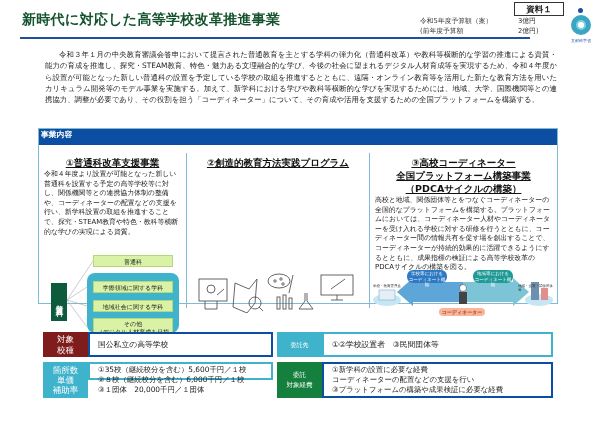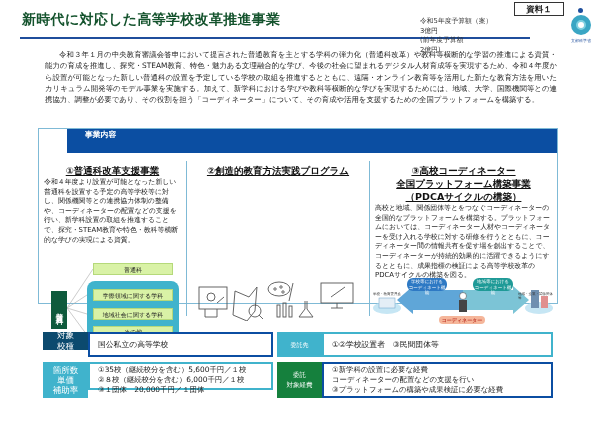--- a/index.html
+++ b/index.html
@@ -4,32 +4,32 @@
 <style>
   * { box-sizing: border-box; margin: 0; padding: 0; }
   html, body { width: 600px; height: 422px; background: #ffffff; overflow: hidden; }
   body { font-family: "DejaVu Sans", "Liberation Sans", sans-serif; color: #222; position: relative; }
 
   .title { position: absolute; left: 22px; top: 11px; font-size: 14px; font-weight: bold; color: #14532d; letter-spacing: 0.3px; white-space: nowrap; }
   .title-rule { position: absolute; left: 20px; top: 37px; width: 510px; height: 2px; background: #1f4e9c; }
 
   .doc-label { position: absolute; left: 514px; top: 2px; width: 50px; height: 14px; border: 1px solid #333; font-size: 8.5px; font-weight: bold; text-align: center; line-height: 12px; background: #fff; }
   .budget { position: absolute; left: 420px; top: 17px; font-size: 6.8px; color: #333; line-height: 9.5px; }
-  .budget .row { display: flex; flex-direction: column; }
+  .budget .row { display: flex; }
   .budget .lbl { width: 98px; }
   .logo { position: absolute; left: 566px; top: 8px; width: 30px; height: 40px; }
   .logo-dot { position: absolute; left: 12px; top: 0; width: 5px; height: 5px; border-radius: 50%; background: #1f4e9c; }
   .logo-circle { position: absolute; left: 5px; top: 7px; width: 20px; height: 20px; border-radius: 50%; background: #3aa6c4; }
   .logo-inner { position: absolute; left: 5px; top: 5px; width: 10px; height: 10px; border-radius: 50%; background: #fff; border: 2px solid #7fd0e0; }
   .logo-text { position: absolute; left: 0; top: 30px; width: 30px; font-size: 4px; text-align: center; color: #1f4e9c; }
 
   .intro { position: absolute; left: 45px; top: 49px; width: 512px; font-size: 7.4px; line-height: 11.3px; color: #222; text-align: justify; }
 
   .section { position: absolute; left: 38px; top: 128px; width: 520px; height: 176px; border: 1px solid #7fbad6; }
-  .section-head { height: 24px; background: #0b4ea2; color: #fff; font-size: 7.8px; font-weight: bold; line-height: 12px; padding-left: 18px; margin-left: 28px; }
+  .section-head { height: 16px; background: #0b4ea2; color: #fff; font-size: 7.8px; font-weight: bold; line-height: 12px; padding-left: 2px; }
   .cols { display: flex; height: 163px; }
   .col { border-right: 1px solid #7fbad6; padding: 4px 5px; position: relative; margin-top: 8px; }
   .col:last-child { border-right: none; }
   .col1 { width: 148px; }
   .col2 { width: 183px; }
   .col3 { width: 187px; }
   .col-title { font-size: 9.5px; font-weight: bold; text-decoration: underline; text-align: center; color: #111; line-height: 12px; margin-bottom: 1px; }
   .col-body { font-size: 6.9px; line-height: 9.6px; color: #222; }
 
   .tree { position: absolute; left: 12px; top: 102px; width: 130px; height: 72px; }
@@ -48,24 +48,24 @@
   .pill { position: absolute; font-size: 4.5px; color: #fff; text-align: center; border-radius: 6px; line-height: 5.5px; padding-top: 1px; }
   .pill-a { left: 34px; top: 0; width: 40px; height: 13px; background: #2e79c4; }
   .pill-b { left: 100px; top: 0; width: 40px; height: 13px; background: #1f9a97; }
   .coord-label { position: absolute; left: 66px; top: 38px; width: 46px; height: 8px; border-radius: 4px; background: #f5b69a; font-size: 5px; color: #c0392b; text-align: center; line-height: 8px; font-weight: bold; }
   .loc-l { position: absolute; left: 0; top: 14px; font-size: 3.5px; color: #333; }
   .loc-r { position: absolute; left: 145px; top: 14px; font-size: 3.5px; color: #333; }
   .info-label { position: absolute; color: #fff; font-size: 8.5px; text-align: center; display: flex; align-items: center; justify-content: center; line-height: 11px; }
   .info-value { position: absolute; background: #fff; font-size: 7.8px; color: #222; padding-left: 8px; display: flex; align-items: center; }
   .info-value.multi { display: block; font-size: 7.4px; line-height: 10.2px; padding-top: 1px; }
 
-  .l-target { left: 43px; top: 332px; width: 45px; height: 18px; background: #0c4a6e; }
+  .l-target { left: 43px; top: 332px; width: 45px; height: 25px; background: #7f1d1d; }
   .v-target { left: 88px; top: 332px; width: 185px; height: 25px; border: 2px solid #0b4ea2; }
   .l-units { left: 43px; top: 362px; width: 45px; height: 36px; background: #40b3cc; }
-  .v-units { left: 88px; top: 362px; width: 185px; height: 28px; border: 2px solid #40b3cc; }
+  .v-units { left: 88px; top: 362px; width: 185px; height: 18px; border: 2px solid #40b3cc; }
   .l-entrust { left: 277px; top: 332px; width: 45px; height: 25px; background: #40b3cc; font-size: 6px; }
   .v-entrust { left: 322px; top: 332px; width: 231px; height: 25px; border: 2px solid #40b3cc; }
   .l-costs { left: 277px; top: 362px; width: 45px; height: 36px; background: #15803d; font-size: 6.5px; }
   .v-costs { left: 322px; top: 362px; width: 231px; height: 36px; border: 2px solid #0b4ea2; }
 </style>
 </head>
 <body>
 
 <div class="title">新時代に対応した高等学校改革推進事業</div>
 <div class="title-rule"></div>

